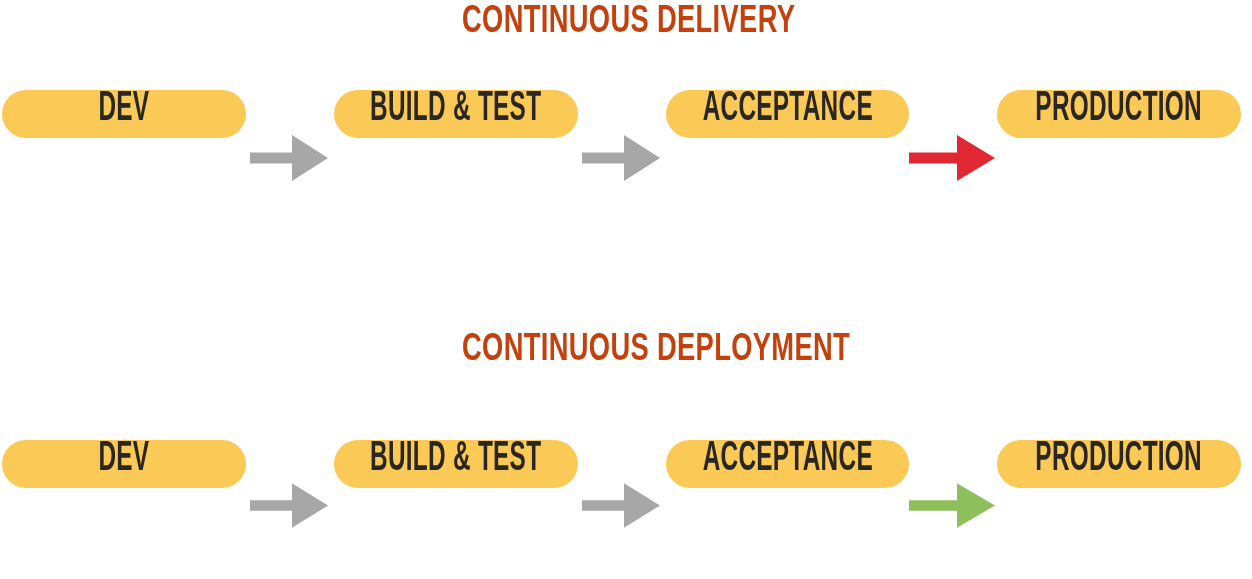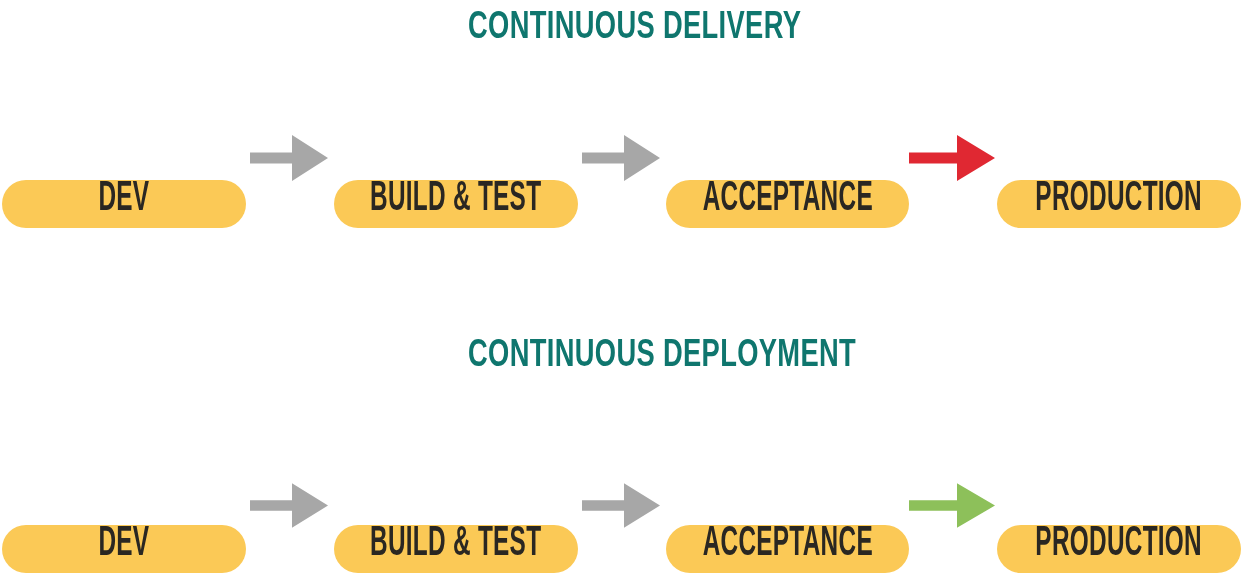--- a/index.html
+++ b/index.html
@@ -11,42 +11,42 @@
   .canvas {
     position: relative;
     width: 1252px;
     height: 579px;
     overflow: hidden;
     background: #ffffff;
   }
   .title {
     position: absolute;
     left: 462px;
-    margin: 6px;
+    margin: 0;
     font-size: 39px;
     line-height: 38px;
     font-weight: 700;
-    color: #0f766e;
+    color: #c2410c;
     white-space: nowrap;
   }
   .title .condensed {
     display: inline-block;
     transform: scaleX(0.70);
     transform-origin: 0 50%;
     letter-spacing: 0.5px;
   }
   #title-delivery   { top: 0px; }
   #title-deployment { top: 328px; }
 
   .flow-row {
     position: absolute;
     left: 2px;
     width: 1239px;
     display: flex;
-    align-items: flex-end;
+    align-items: flex-start;
   }
   #row-delivery   { top: 90px;  height: 138px; }
   #row-deployment { top: 440px; height: 133px; }
 
   .stage-box {
     flex: 1 1 0;
     background: #FBC956;
     border-radius: 26px;
     display: flex;
     align-items: center;

